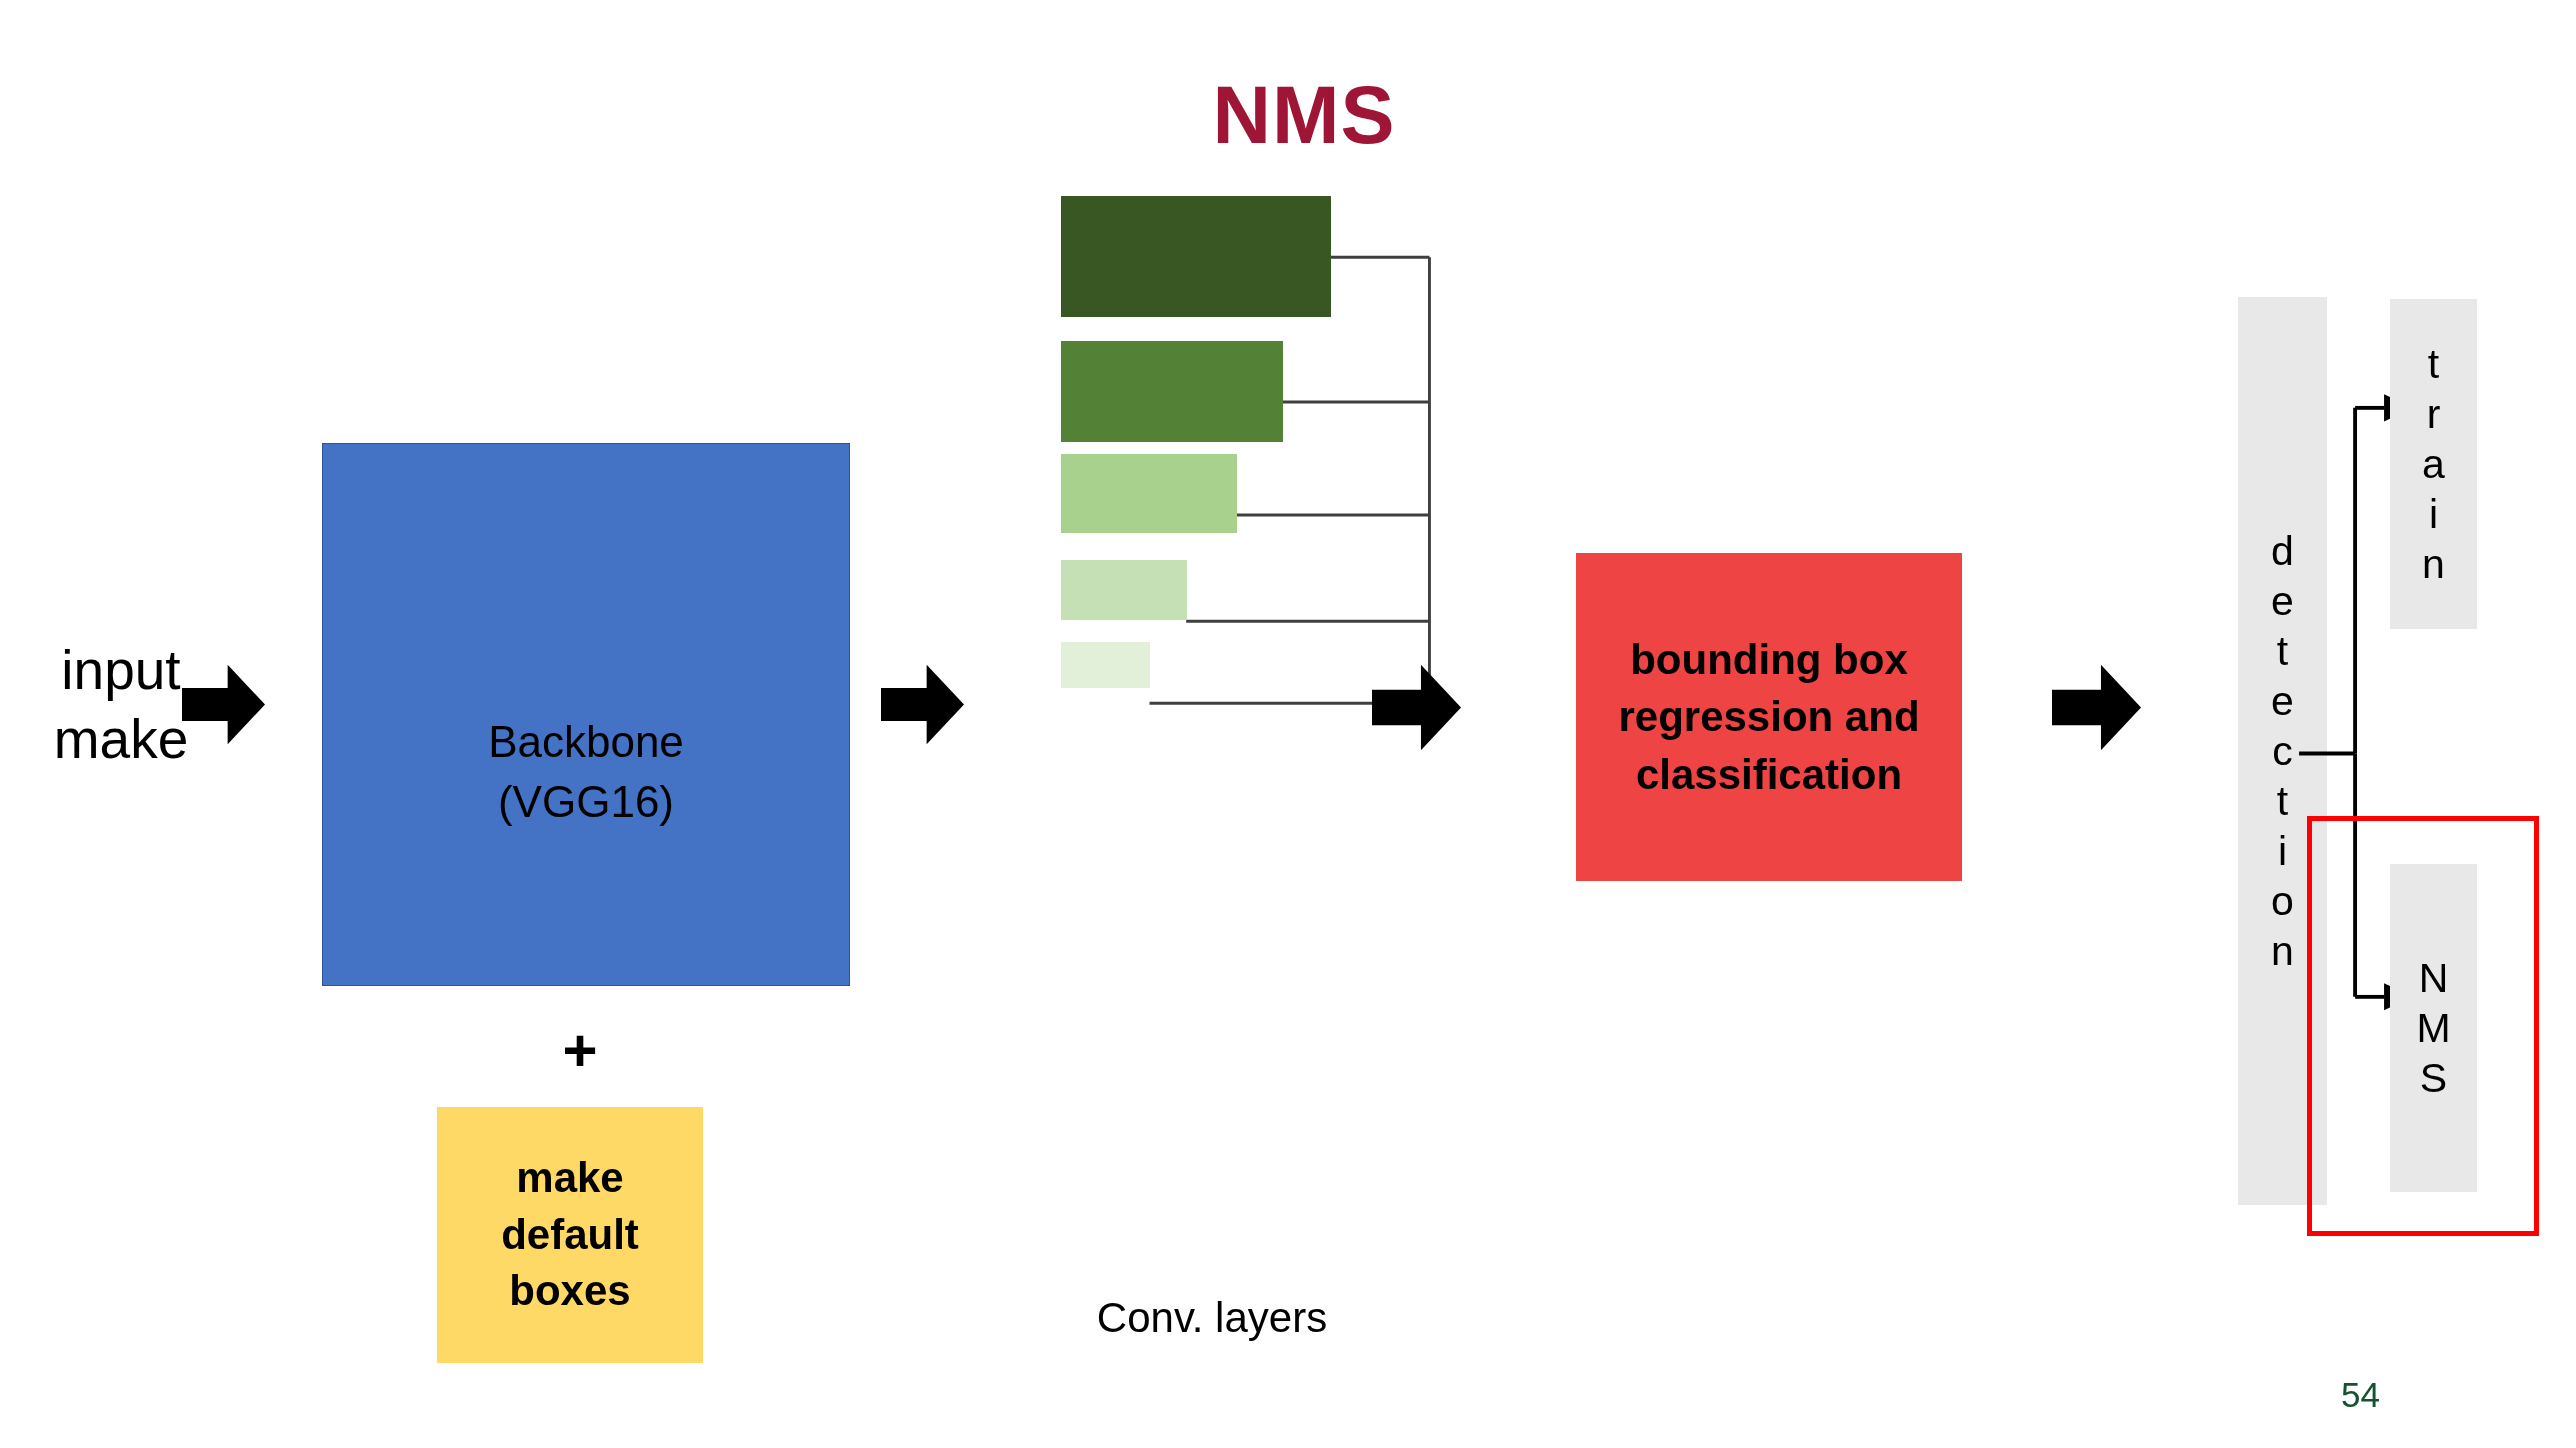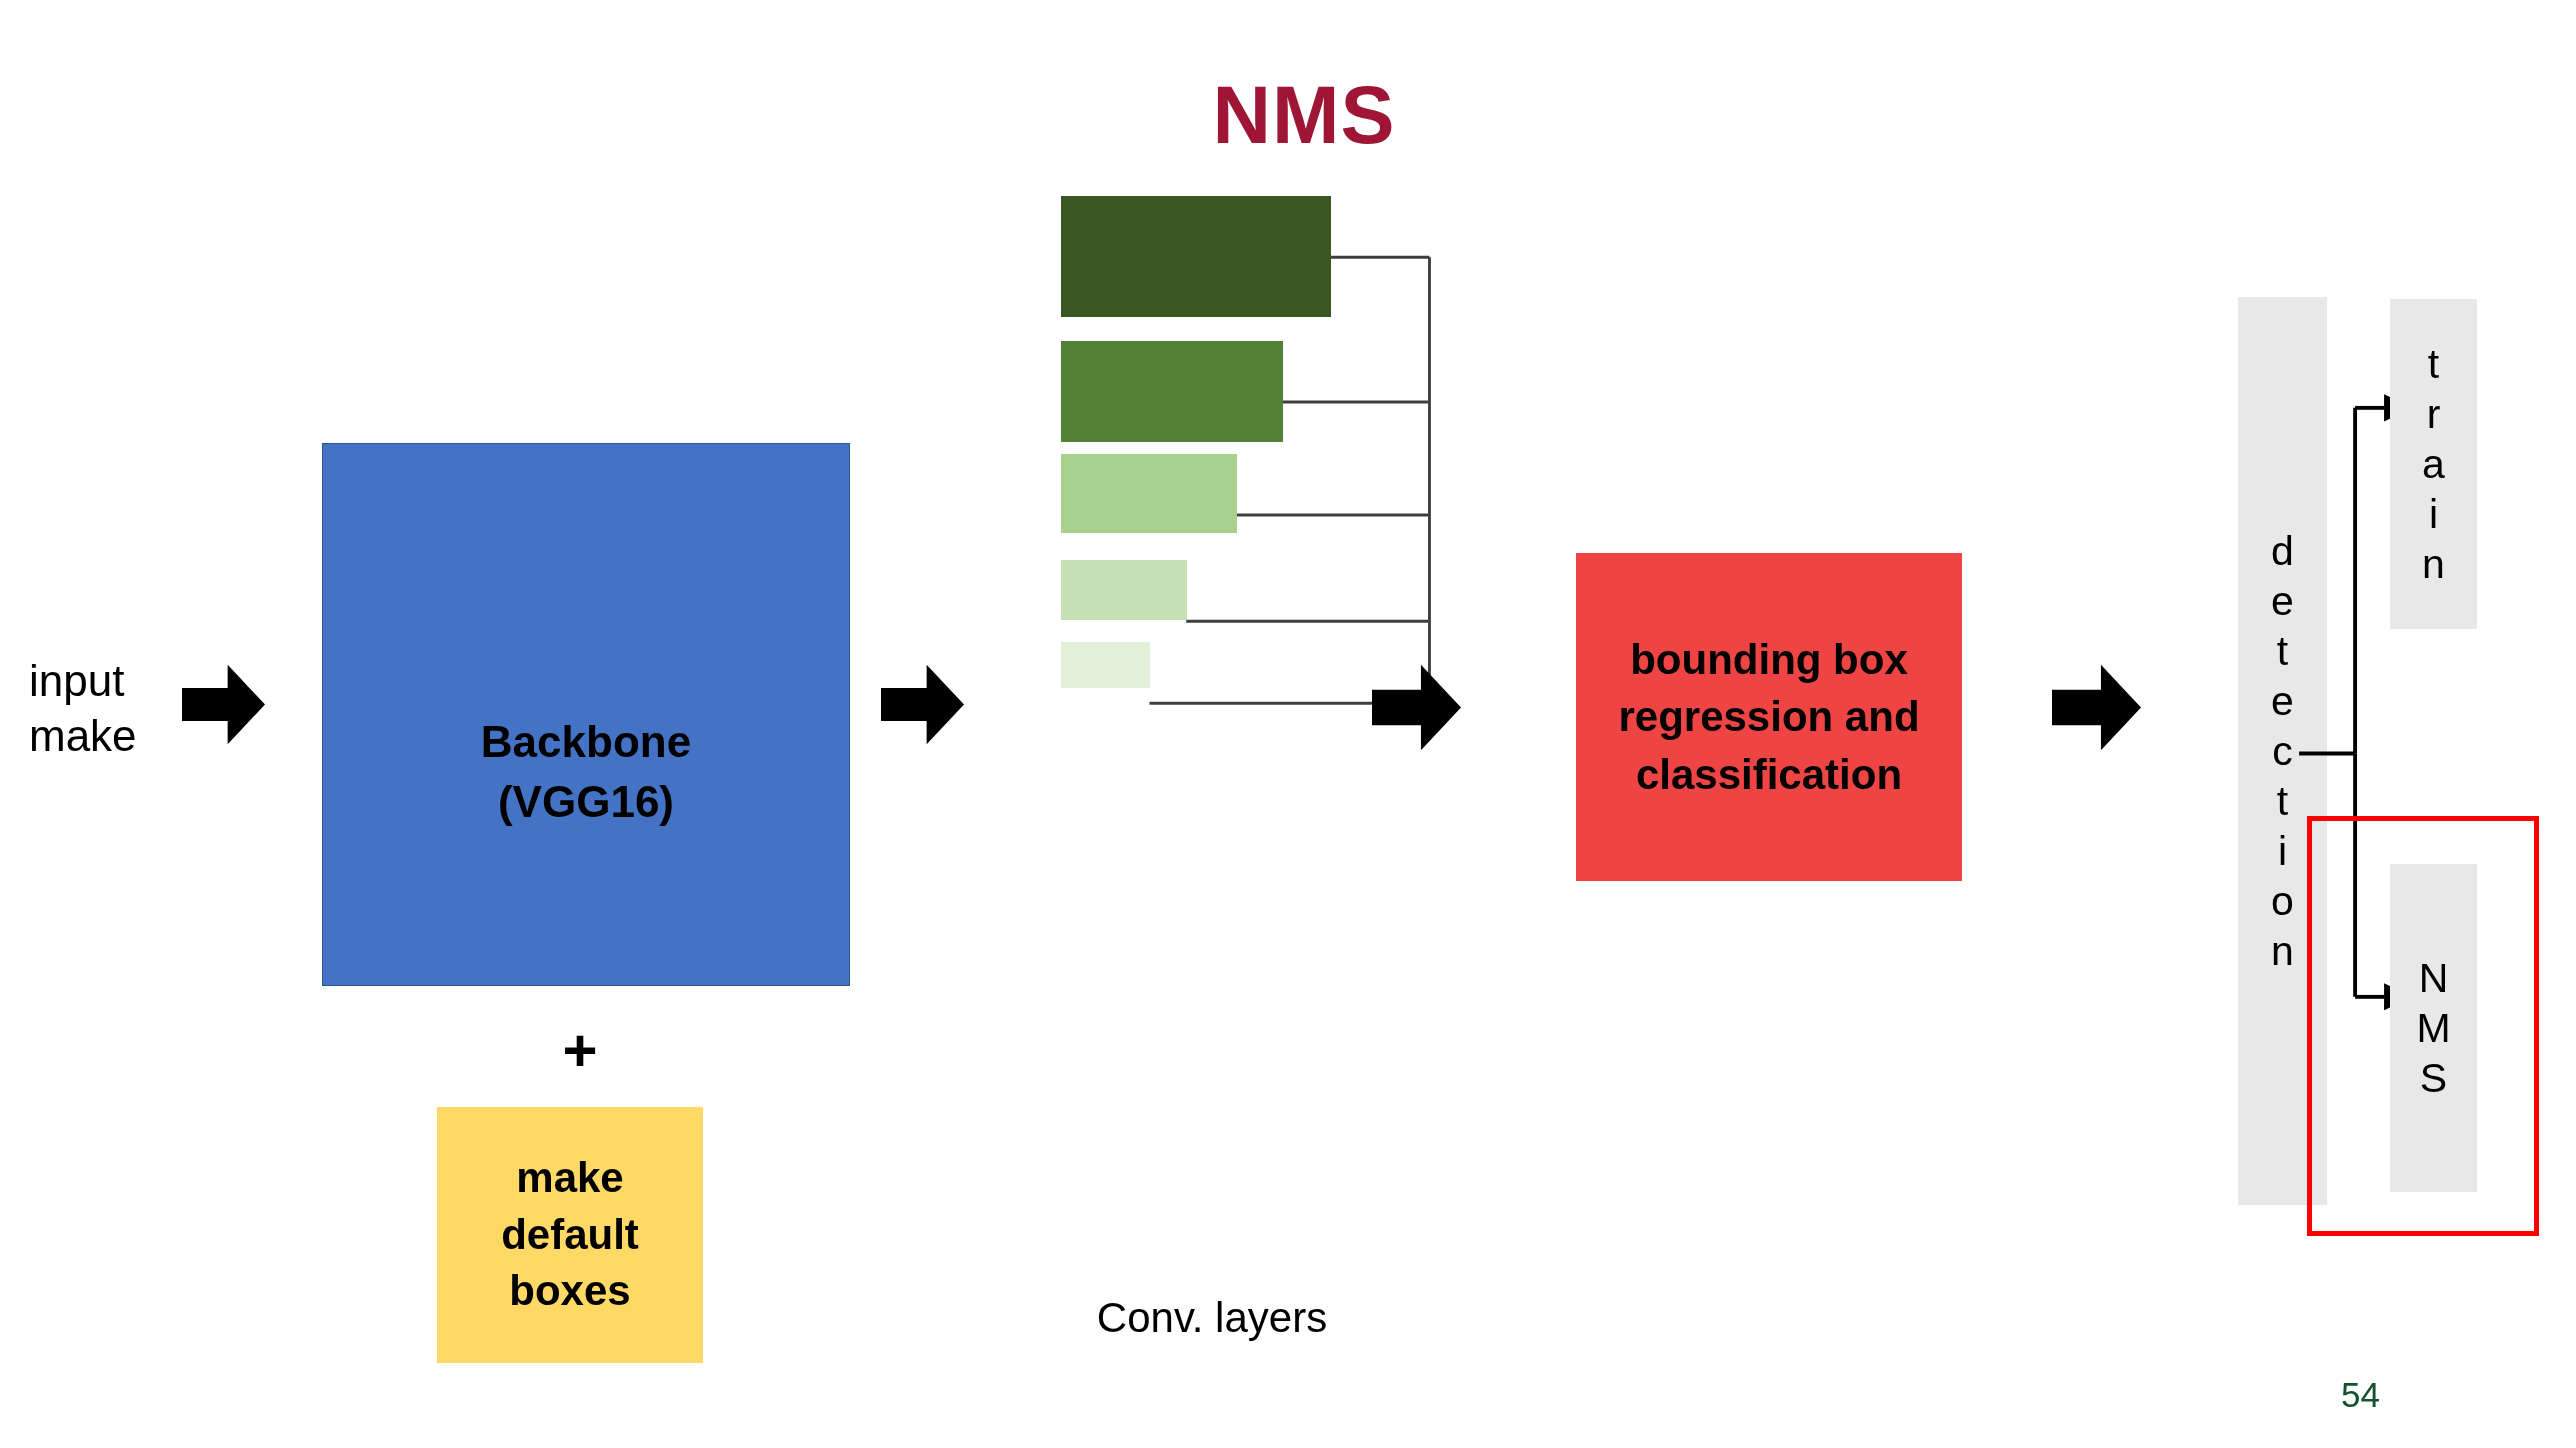--- a/index.html
+++ b/index.html
@@ -28,23 +28,24 @@
     font-size: 81px;
     font-weight: bold;
     color: #9E1535;
     letter-spacing: 1px;
     line-height: 1;
   }
 
   
   #input-label {
     left: 29px;
-    top: 653px;
+    top: 636px;
     width: 184px;
-    font-size: 44px;
+    text-align: center;
+    font-size: 55px;
     color: #000000;
     line-height: 1.25;
   }
 
   
   .block-arrow {
     background: #000000;
   }
   .arrow-1 { left: 182px; top: 663px; width: 83px; height: 83px; }
   .arrow-2 { left: 881px; top: 663px; width: 83px; height: 83px; }
@@ -63,21 +64,20 @@
     display: flex;
     align-items: center;
     justify-content: center;
   }
   #backbone-label {
     font-size: 44px;
     color: #000000;
     text-align: center;
     line-height: 1.35;
     margin-top: 114px;
-    font-weight: bold;
   }
 
   #plus-sign {
     left: 522px;
     top: 1021px;
     width: 116px;
     text-align: center;
     font-size: 60px;
     font-weight: bold;
     color: #000000;

